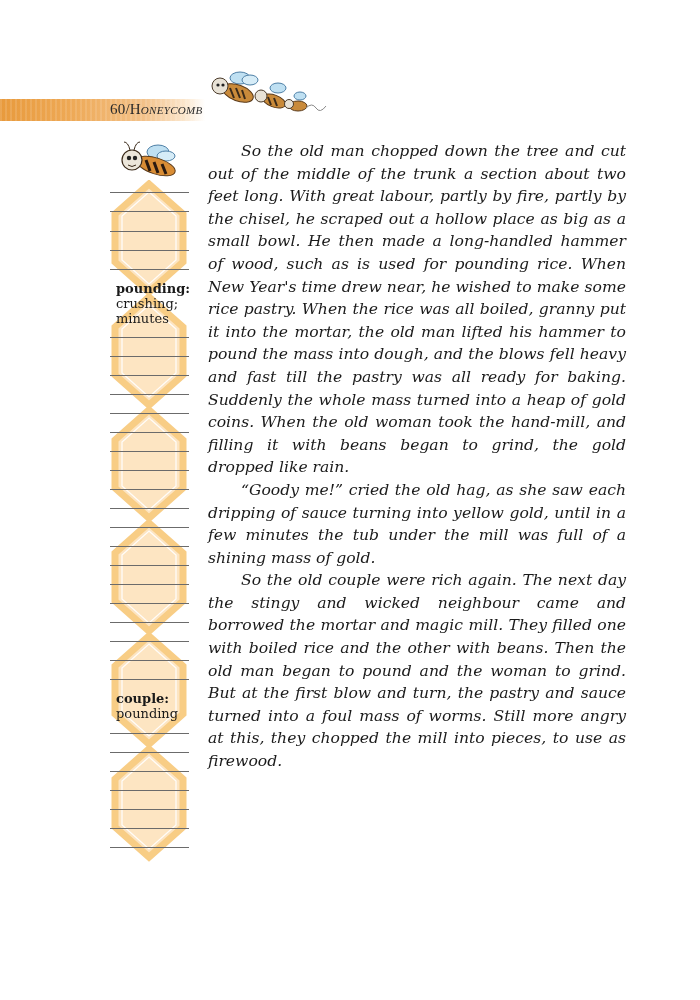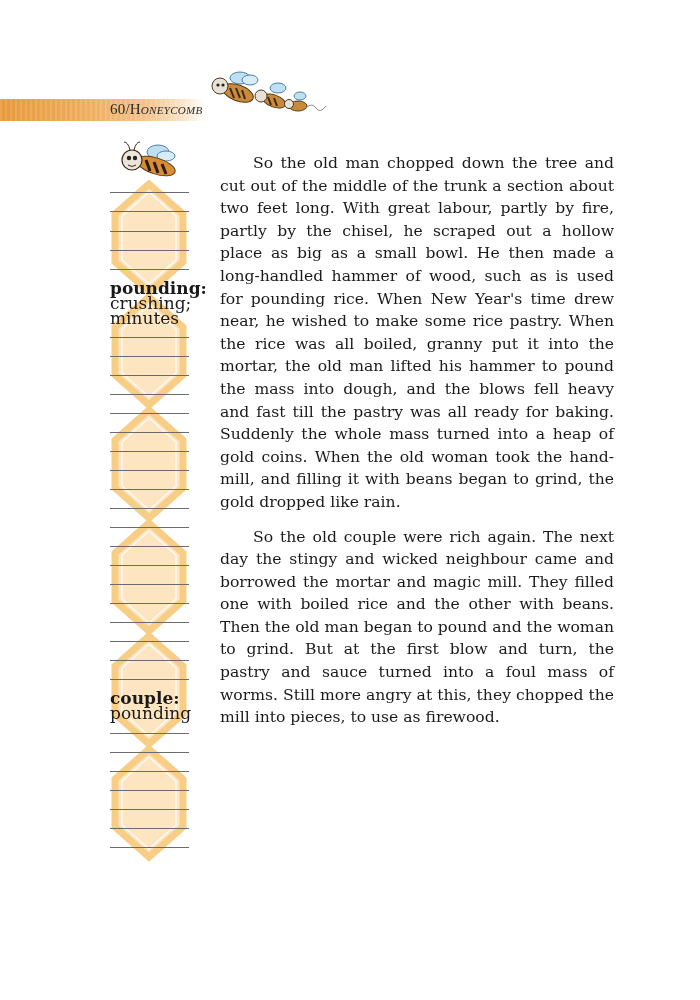--- a/index.html
+++ b/index.html
@@ -8,25 +8,25 @@
     background: linear-gradient(90deg, #e89a3c 0%, #eea956 35%, #f3c188 70%, #fbe6cc 90%, #ffffff 100%); }
   .header-band::before { content:""; position:absolute; inset:0;
     background: repeating-linear-gradient(90deg, rgba(255,255,255,0.12) 0 2px, rgba(0,0,0,0) 2px 5px); }
   .page-label { position:absolute; left:110px; top:101px; font-family:"Liberation Serif", serif; font-size:15px; color:#2a2a2a; white-space:nowrap; letter-spacing:0.2px; }
   .page-label .sc { font-size:11px; letter-spacing:0.3px;font-style:italic; }
   .bees-header { position:absolute; left:206px; top:66px; width:122px; height:50px; }
   .bee-margin { position:absolute; left:116px; top:140px; width:68px; height:42px; }
   .margin { position:absolute; left:108px; top:180px; width:84px; height:690px; }
   .hex-svg { position:absolute; left:0; top:0; }
   .mline { position:absolute; left:2px; width:79px; height:0; border-top:1px solid #6b6b6b; }
-  .gloss { position:absolute; left:2px; font-family:"DejaVu Serif", serif; font-size:17px; line-height:15px; color:#1a1a1a; background:transparent; }
+  .gloss { position:absolute; left:8px; font-family:"DejaVu Serif", serif; font-size:13px; line-height:15px; color:#1a1a1a; background:transparent; }
   .gloss .term { font-weight:bold; display:block; }
   .gloss .def { display:block; }
   .body-text { position:absolute; left:208px; top:140px; width:418px; font-family:"DejaVu Serif", serif; font-size:15.6px; line-height:22.6px; color:#1a1a1a; text-align:justify; }
-  .body-text p { margin:12px; text-indent:33px; }
+  .body-text p { margin:0; text-indent:33px;font-style:italic; }
 </style>
 </head>
 <body>
 
 <div class="header-band"></div>
 <div class="page-label">
   <span>60</span><span>/</span><span>H</span><span class="sc">ONEYCOMB</span>
 </div>
 
 <svg class="bees-header" viewBox="0 0 122 50">
@@ -126,14 +126,15 @@
   <div class="mline" style="top:572px"></div>
   <div class="mline" style="top:591px"></div>
   <div class="mline" style="top:610px"></div>
   <div class="mline" style="top:629px"></div>
   <div class="mline" style="top:648px"></div>
   <div class="mline" style="top:667px"></div>
 </div>
 
 <div class="body-text">
   <p>So the old man chopped down the tree and cut out of the middle of the trunk a section about two feet long.  With great labour, partly by fire, partly by the chisel, he scraped out a hollow place as big as a small bowl.  He then made a long-handled hammer of wood, such as is used for pounding rice. When New Year's time drew near, he wished to make some rice pastry.  When the rice was all boiled, granny put it into the mortar, the old man lifted his hammer to pound the mass into dough, and the blows fell heavy and fast till the pastry was all ready for baking.  Suddenly the whole mass turned into a heap of gold coins. When the old woman took the hand-mill, and filling it with beans began to grind, the gold dropped like rain.</p>
+  <p>“Goody me!” cried the old hag, as she saw each dripping of sauce turning into yellow gold, until in a few minutes the tub under the mill was full of a shining mass of gold.</p>
   <p>So the old couple were rich again. The next day the stingy and wicked neighbour came and borrowed the mortar and magic mill.  They filled one with boiled rice and the other with beans. Then the old man began to pound and the woman to grind.  But at the first blow and turn, the pastry and sauce turned into a foul mass of worms.  Still more angry at this, they chopped the mill into pieces, to use as firewood.</p>
 </div>
 
 </body></html>

